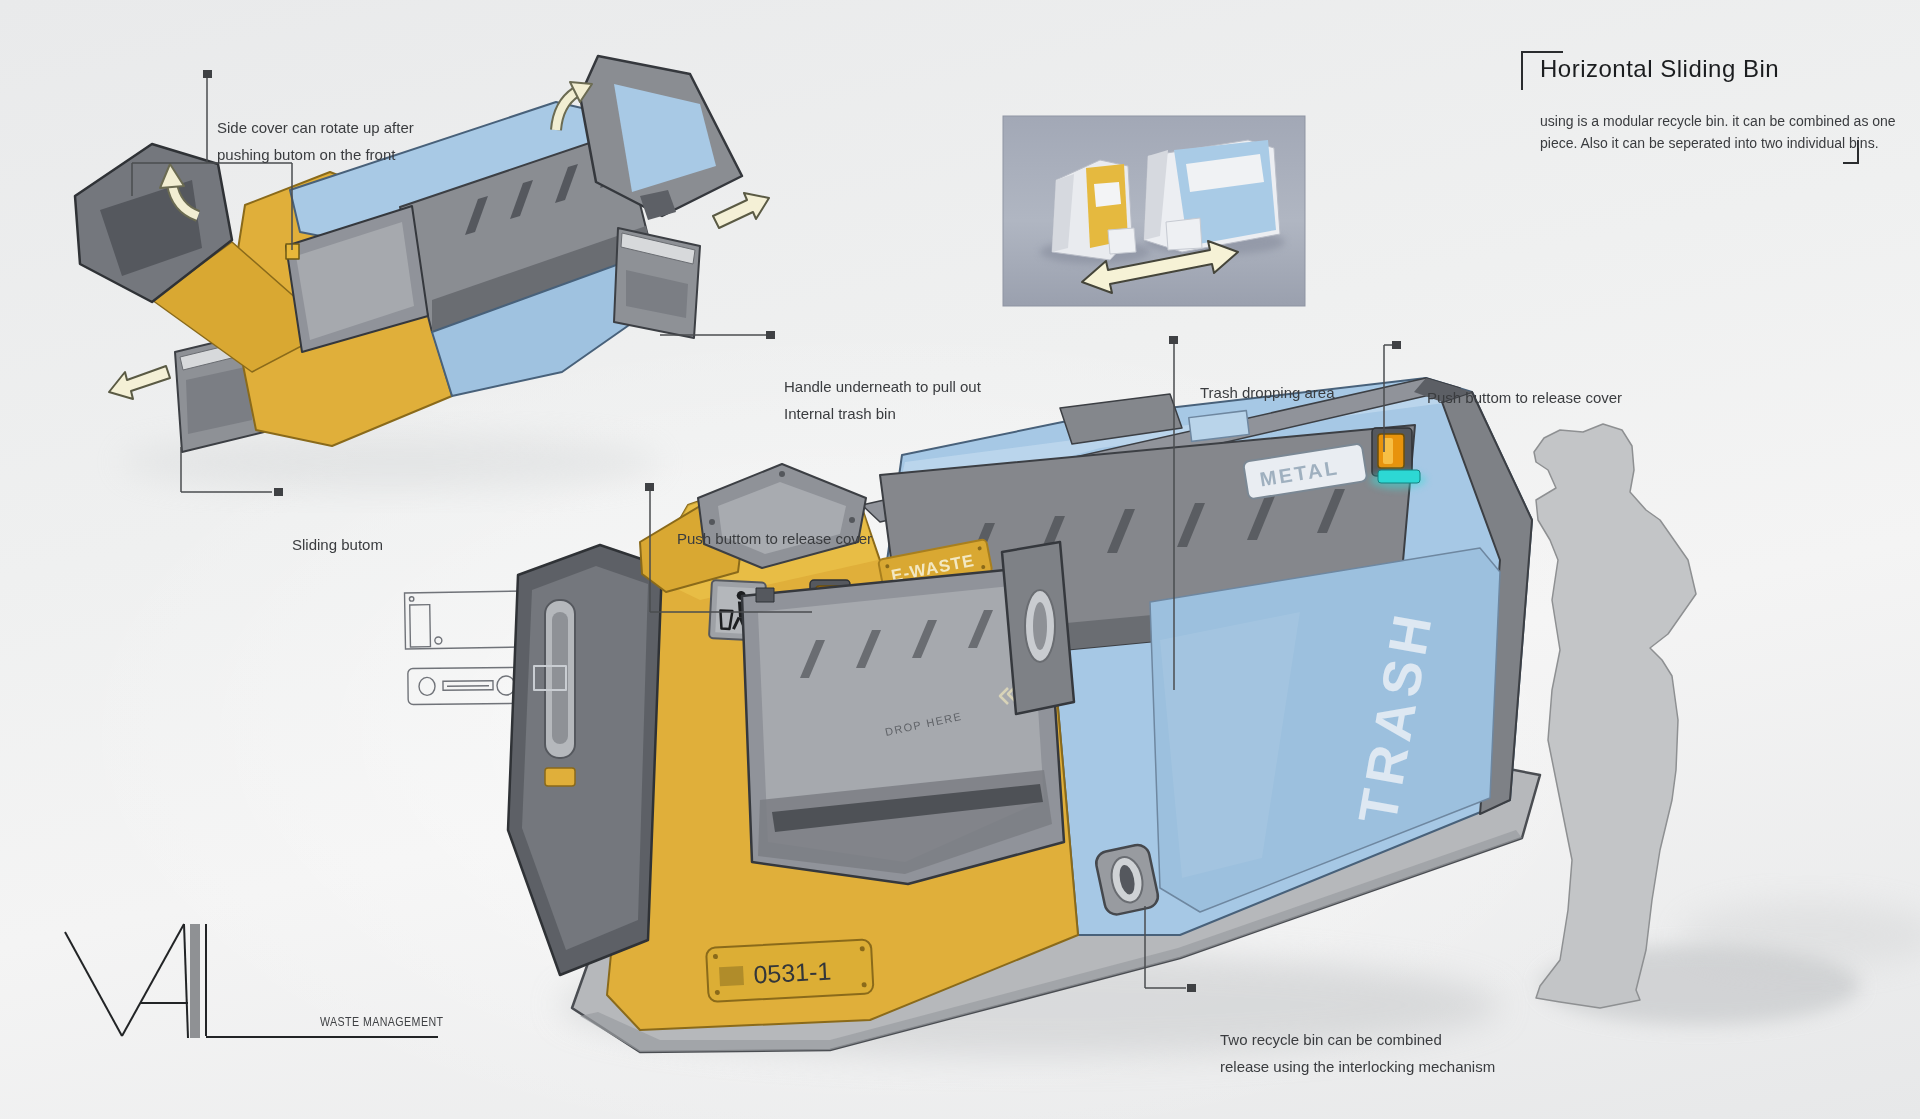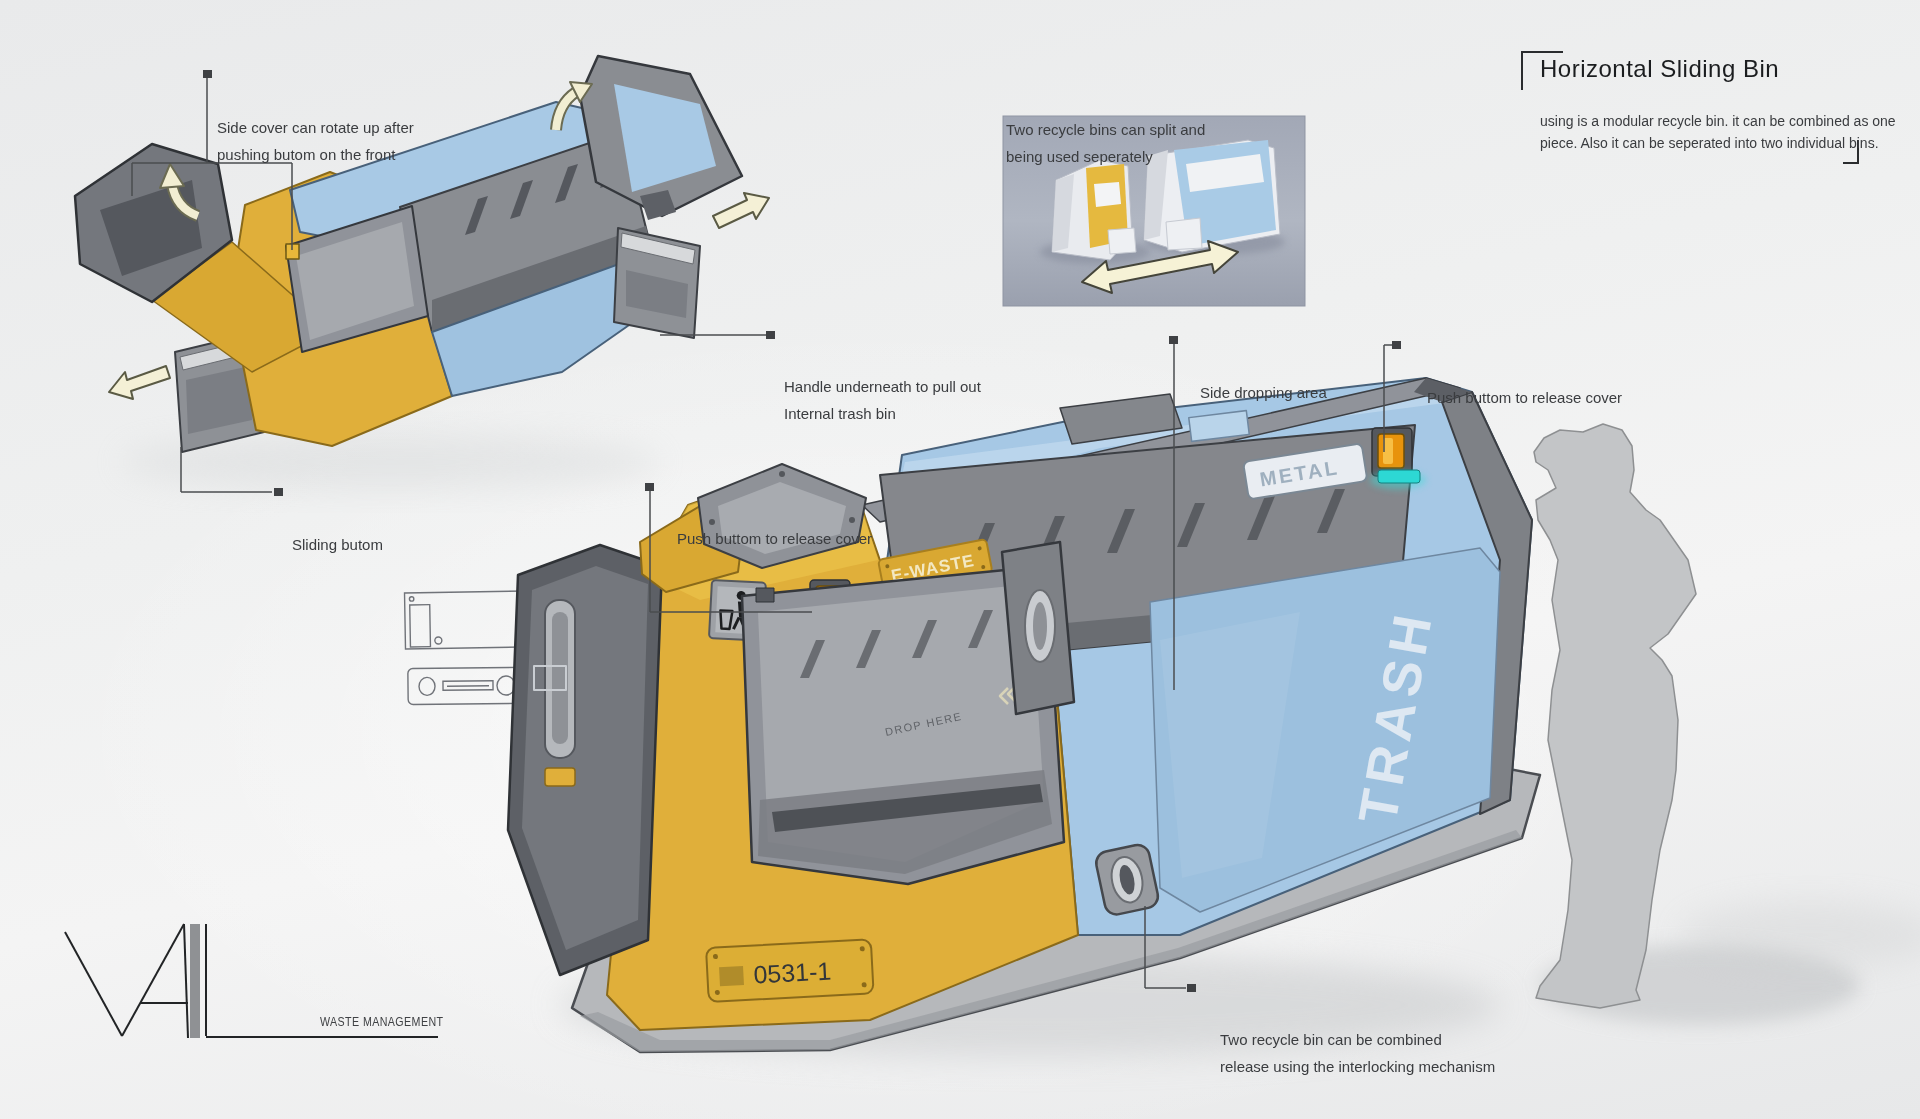--- a/index.html
+++ b/index.html
@@ -347,27 +347,23 @@
 
 <div class="ann" style="left:784px;top:325px">
   <span>Handle underneath to pull out</span>
   <span class="l2">Internal trash bin</span>
 </div>
 
 <div class="ann" style="left:292px;top:483px">
   <span>Sliding butom</span>
 </div>
 
-<div class="ann" style="left:1006px;top:68px">
-  <span>Two recycle bins can split and</span>
-  <span class="l2">being used seperately</span>
-</div>
 
 <div class="ann" style="left:1200px;top:331px">
-  <span>Side dropping area</span>
+  <span>Trash dropping area</span>
 </div>
 
 <div class="ann" style="left:1427px;top:336px">
   <span>Push buttom to release cover</span>
 </div>
 
 <div class="ann" style="left:677px;top:477px">
   <span>Push buttom to release cover</span>
 </div>
 

